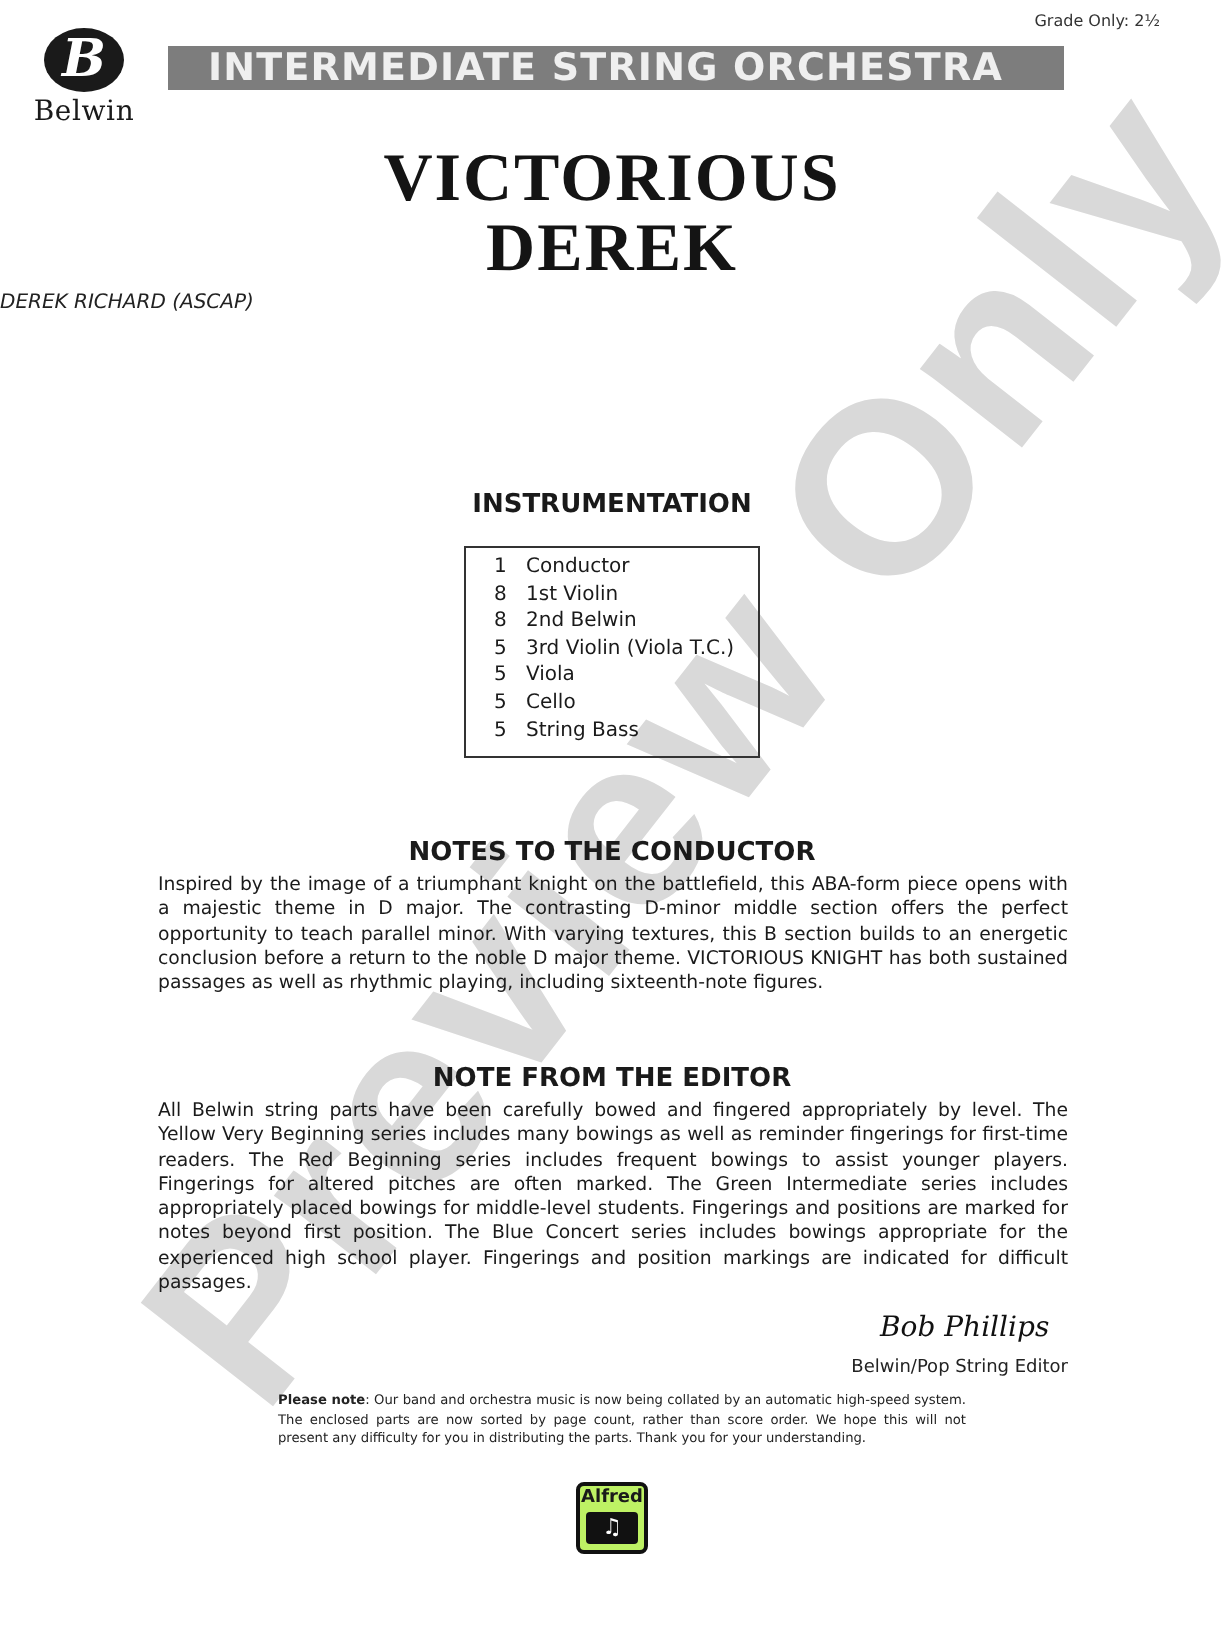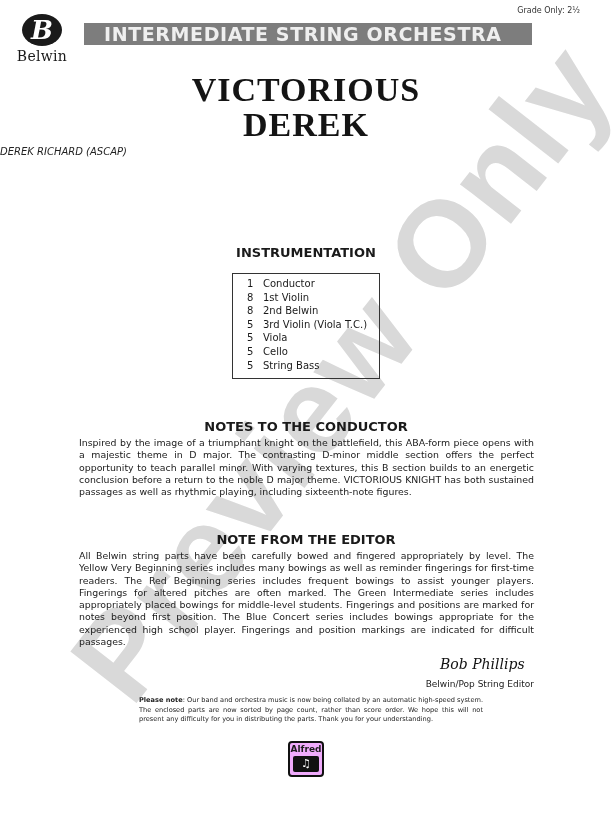--- a/index.html
+++ b/index.html
@@ -25,21 +25,21 @@
   .instr-qty { width:16px; }
 
   .para { position:absolute; left:79px; width:455px; font-size:9.4px; line-height:12.3px; text-align:justify; color:#1a1a1a; }
 
   .signature { position:absolute; left:440px; top:656px; font-family:"DejaVu Serif", serif; font-style:italic; font-size:14px; color:#111; }
   .sig-title { position:absolute; right:78px; top:679px; font-size:9px; color:#222; }
 
   .please { position:absolute; left:139px; top:696px; width:344px; font-size:6.6px; line-height:9.5px; color:#222; text-align:justify; }
   .please b { font-weight:bold; }
 
-  .alfred { position:absolute; left:288px; top:741px; width:36px; height:36px; border:2px solid #111; border-radius:4px; box-sizing:border-box; text-align:center; background:#f0abfc; }
+  .alfred { position:absolute; left:288px; top:741px; width:36px; height:36px; border:2px solid #111; border-radius:4px; box-sizing:border-box; text-align:center; background:#bef264; }
   .alfred-word { font-weight:bold; font-size:9px; line-height:11px; margin-top:1px; }
   .alfred-mark { width:26px; height:16px; margin:1px auto 0; background:#111; border-radius:2px; color:#fff; font-size:11px; line-height:16px; }
 </style>
 </head>
 <body>
 
 <div class="watermark">Preview Only</div>
 
 <div class="content">
 

